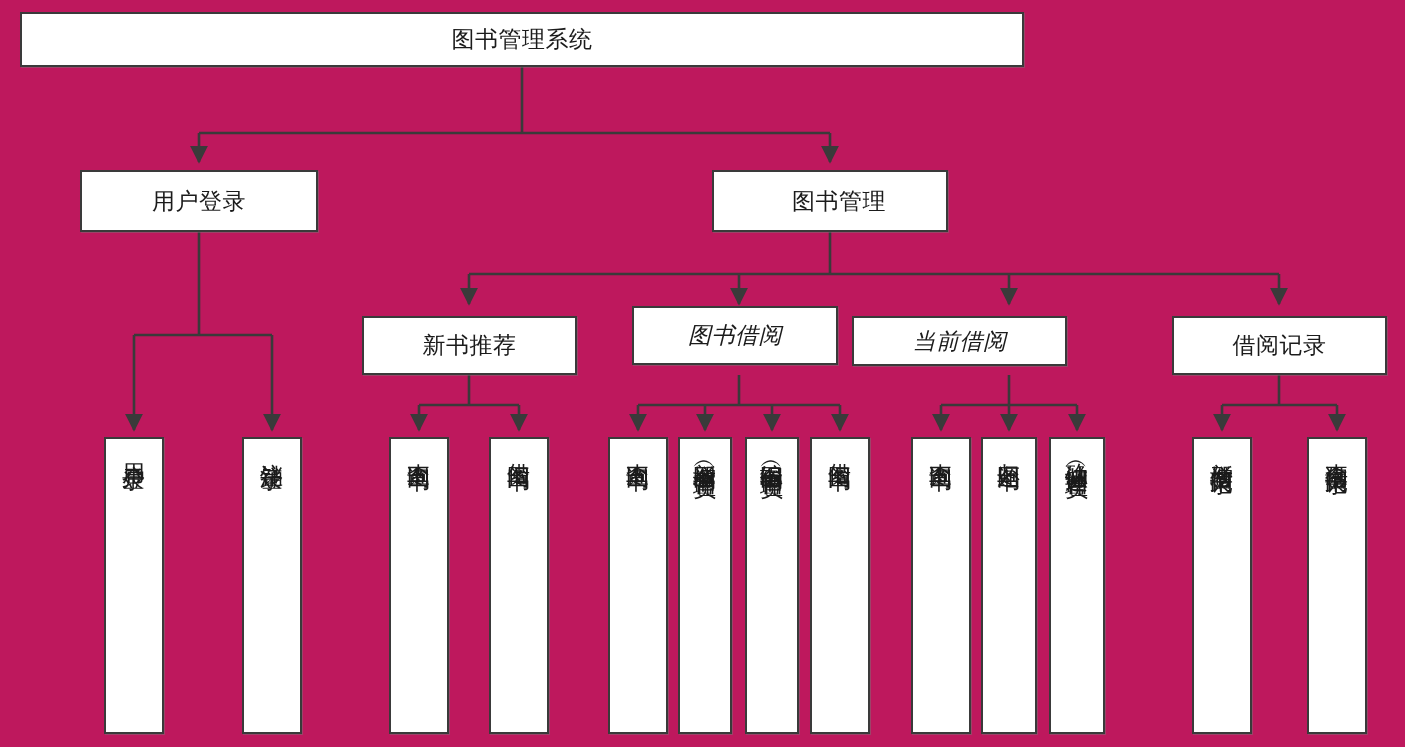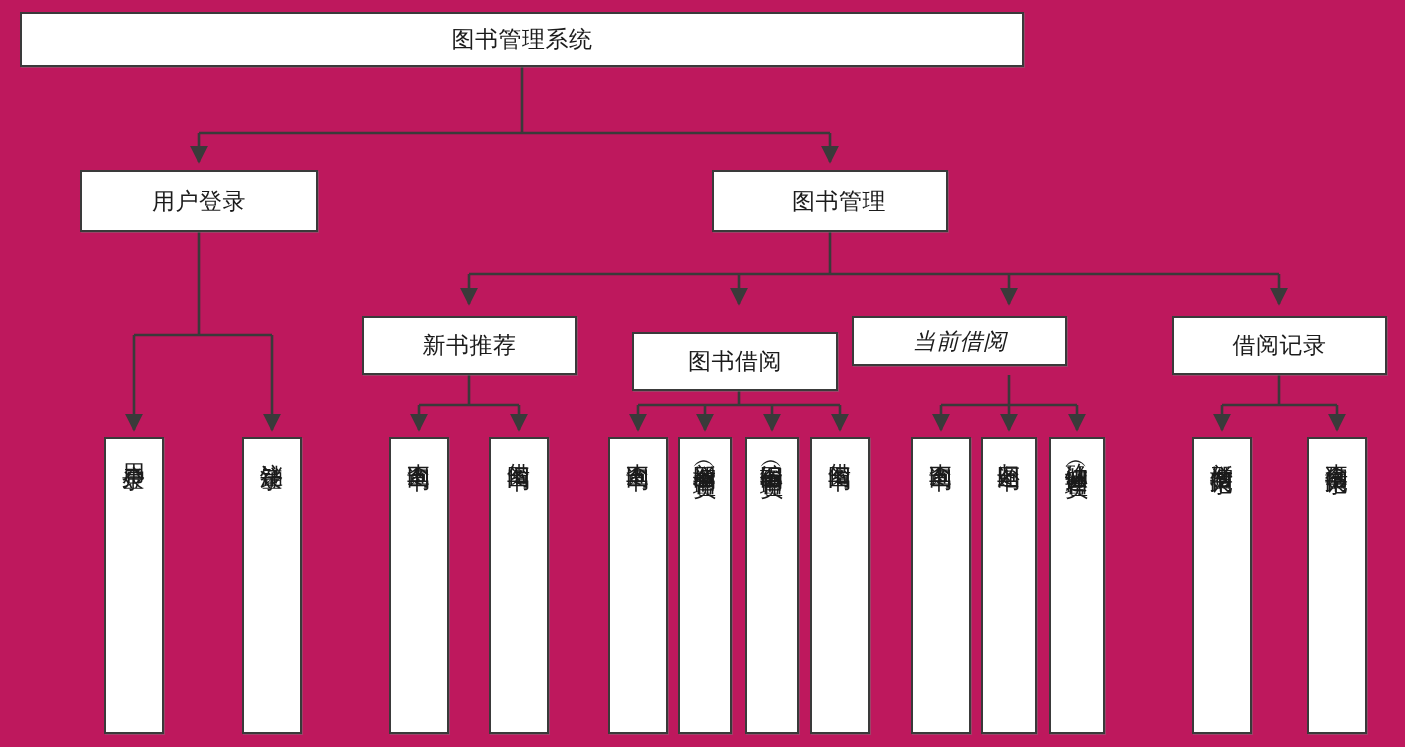--- a/index.html
+++ b/index.html
@@ -127,21 +127,21 @@
   <div class="node horizontal" style="left:80px; top:170px; width:238px; height:62px;">
     <span class="node-label">用户登录</span>
   </div>
   <div class="node horizontal" style="left:712px; top:170px; width:236px; height:62px;padding-left:18px;">
     <span class="node-label">图书管理</span>
   </div>
 
   <div class="node horizontal" style="left:362px; top:316px; width:215px; height:59px;">
     <span class="node-label">新书推荐</span>
   </div>
-  <div class="node horizontal" style="left:632px; top:332px; width:206px; height:59px;">
+  <div class="node horizontal" style="left:632px; top:306px; width:206px; height:59px;font-style:italic;">
     <span class="node-label">图书借阅</span>
   </div>
   <div class="node horizontal" style="left:852px; top:316px; width:215px; height:50px;font-style:italic;">
     <span class="node-label">当前借阅</span>
   </div>
   <div class="node horizontal" style="left:1172px; top:316px; width:215px; height:59px;">
     <span class="node-label">借阅记录</span>
   </div>
 
   <div class="node vertical" style="left:104px; top:437px; width:60px; height:297px;">

